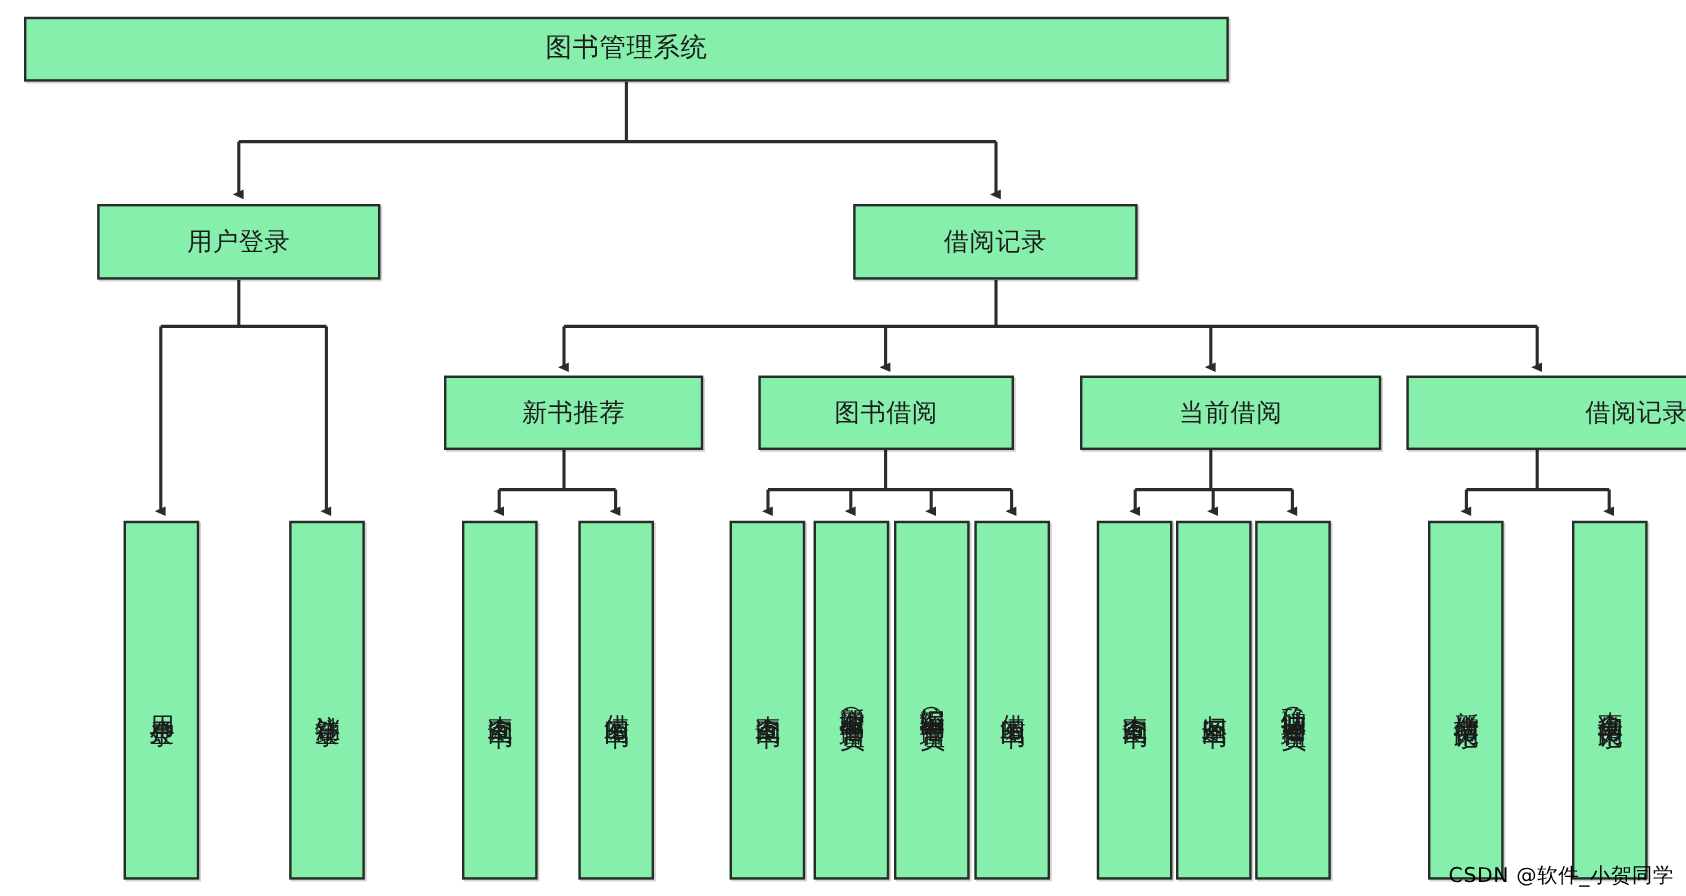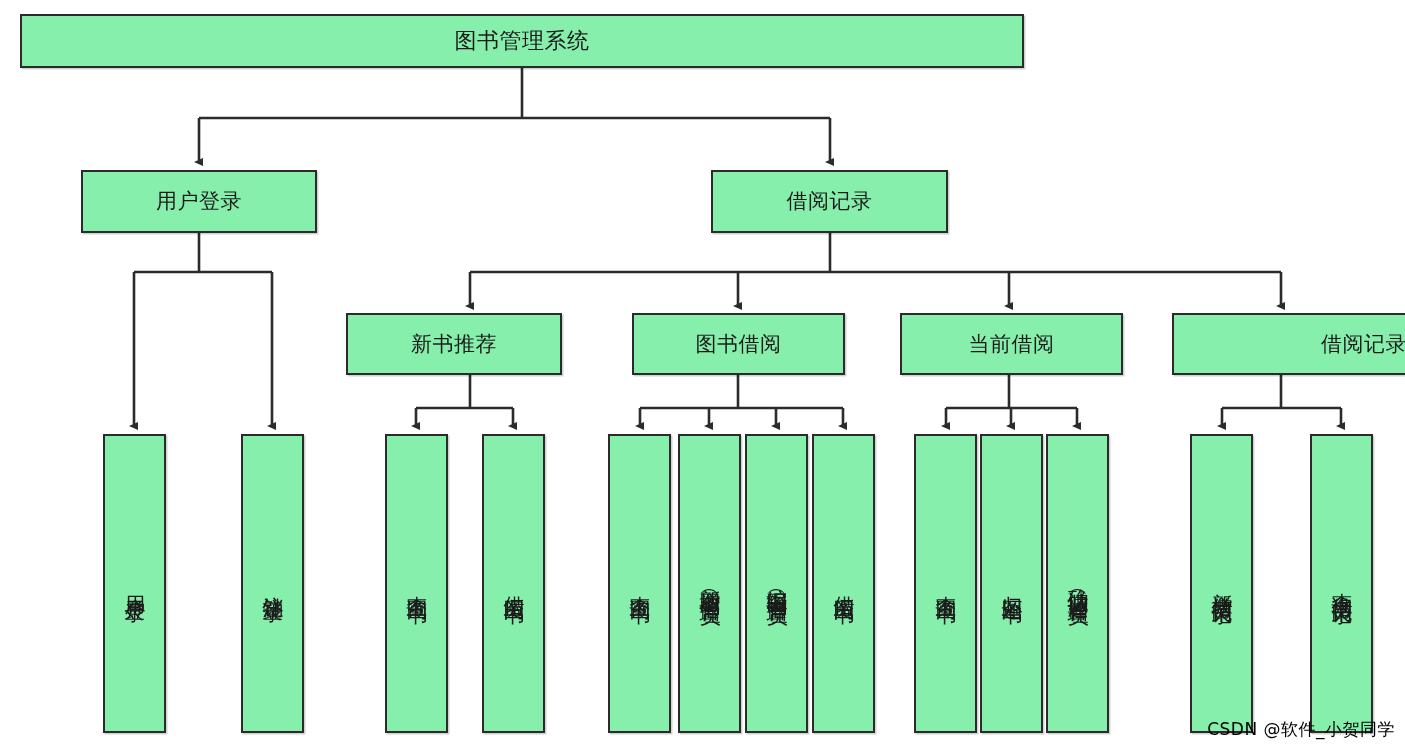--- a/index.html
+++ b/index.html
@@ -137,27 +137,27 @@
     <span class="label">图书管理系统</span>
   </div>
 
   <div class="node h" style="left:81px; top:170px; width:236px; height:63px;">
     <span class="label">用户登录</span>
   </div>
   <div class="node h" style="left:711px; top:170px; width:237px; height:63px;">
     <span class="label">借阅记录</span>
   </div>
 
-  <div class="node h" style="left:346px; top:313px; width:216px; height:62px;">
+  <div class="node h" style="left:370px; top:313px; width:216px; height:62px;">
     <span class="label">新书推荐</span>
   </div>
   <div class="node h" style="left:632px; top:313px; width:213px; height:62px;justify-content:center;">
     <span class="label">图书借阅</span>
   </div>
-  <div class="node h" style="left:900px; top:313px; width:223px; height:62px;">
+  <div class="node h" style="left:900px; top:313px; width:251px; height:62px;">
     <span class="label">当前借阅</span>
   </div>
   <div class="node h" style="left:1172px; top:313px; width:237px; height:62px;justify-content:flex-end;">
     <span class="label">借阅记录</span>
   </div>
 
   <div class="node v" style="left:103px; top:434px; width:63px; height:299px;">
     <span class="label">用户登录</span>
   </div>
   <div class="node v" style="left:241px; top:434px; width:63px; height:299px;">

